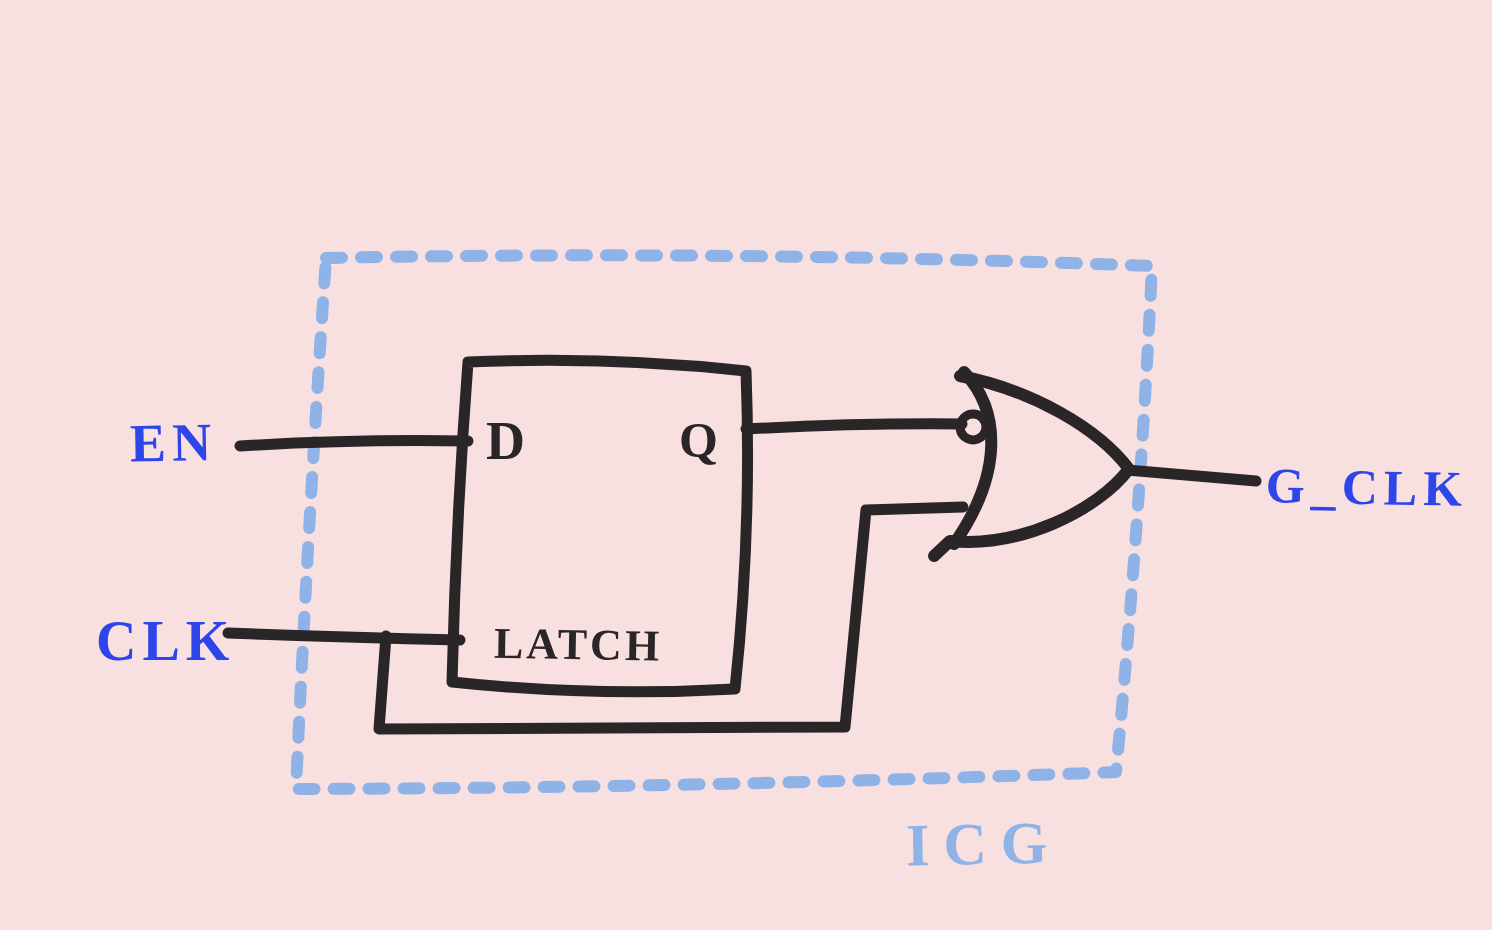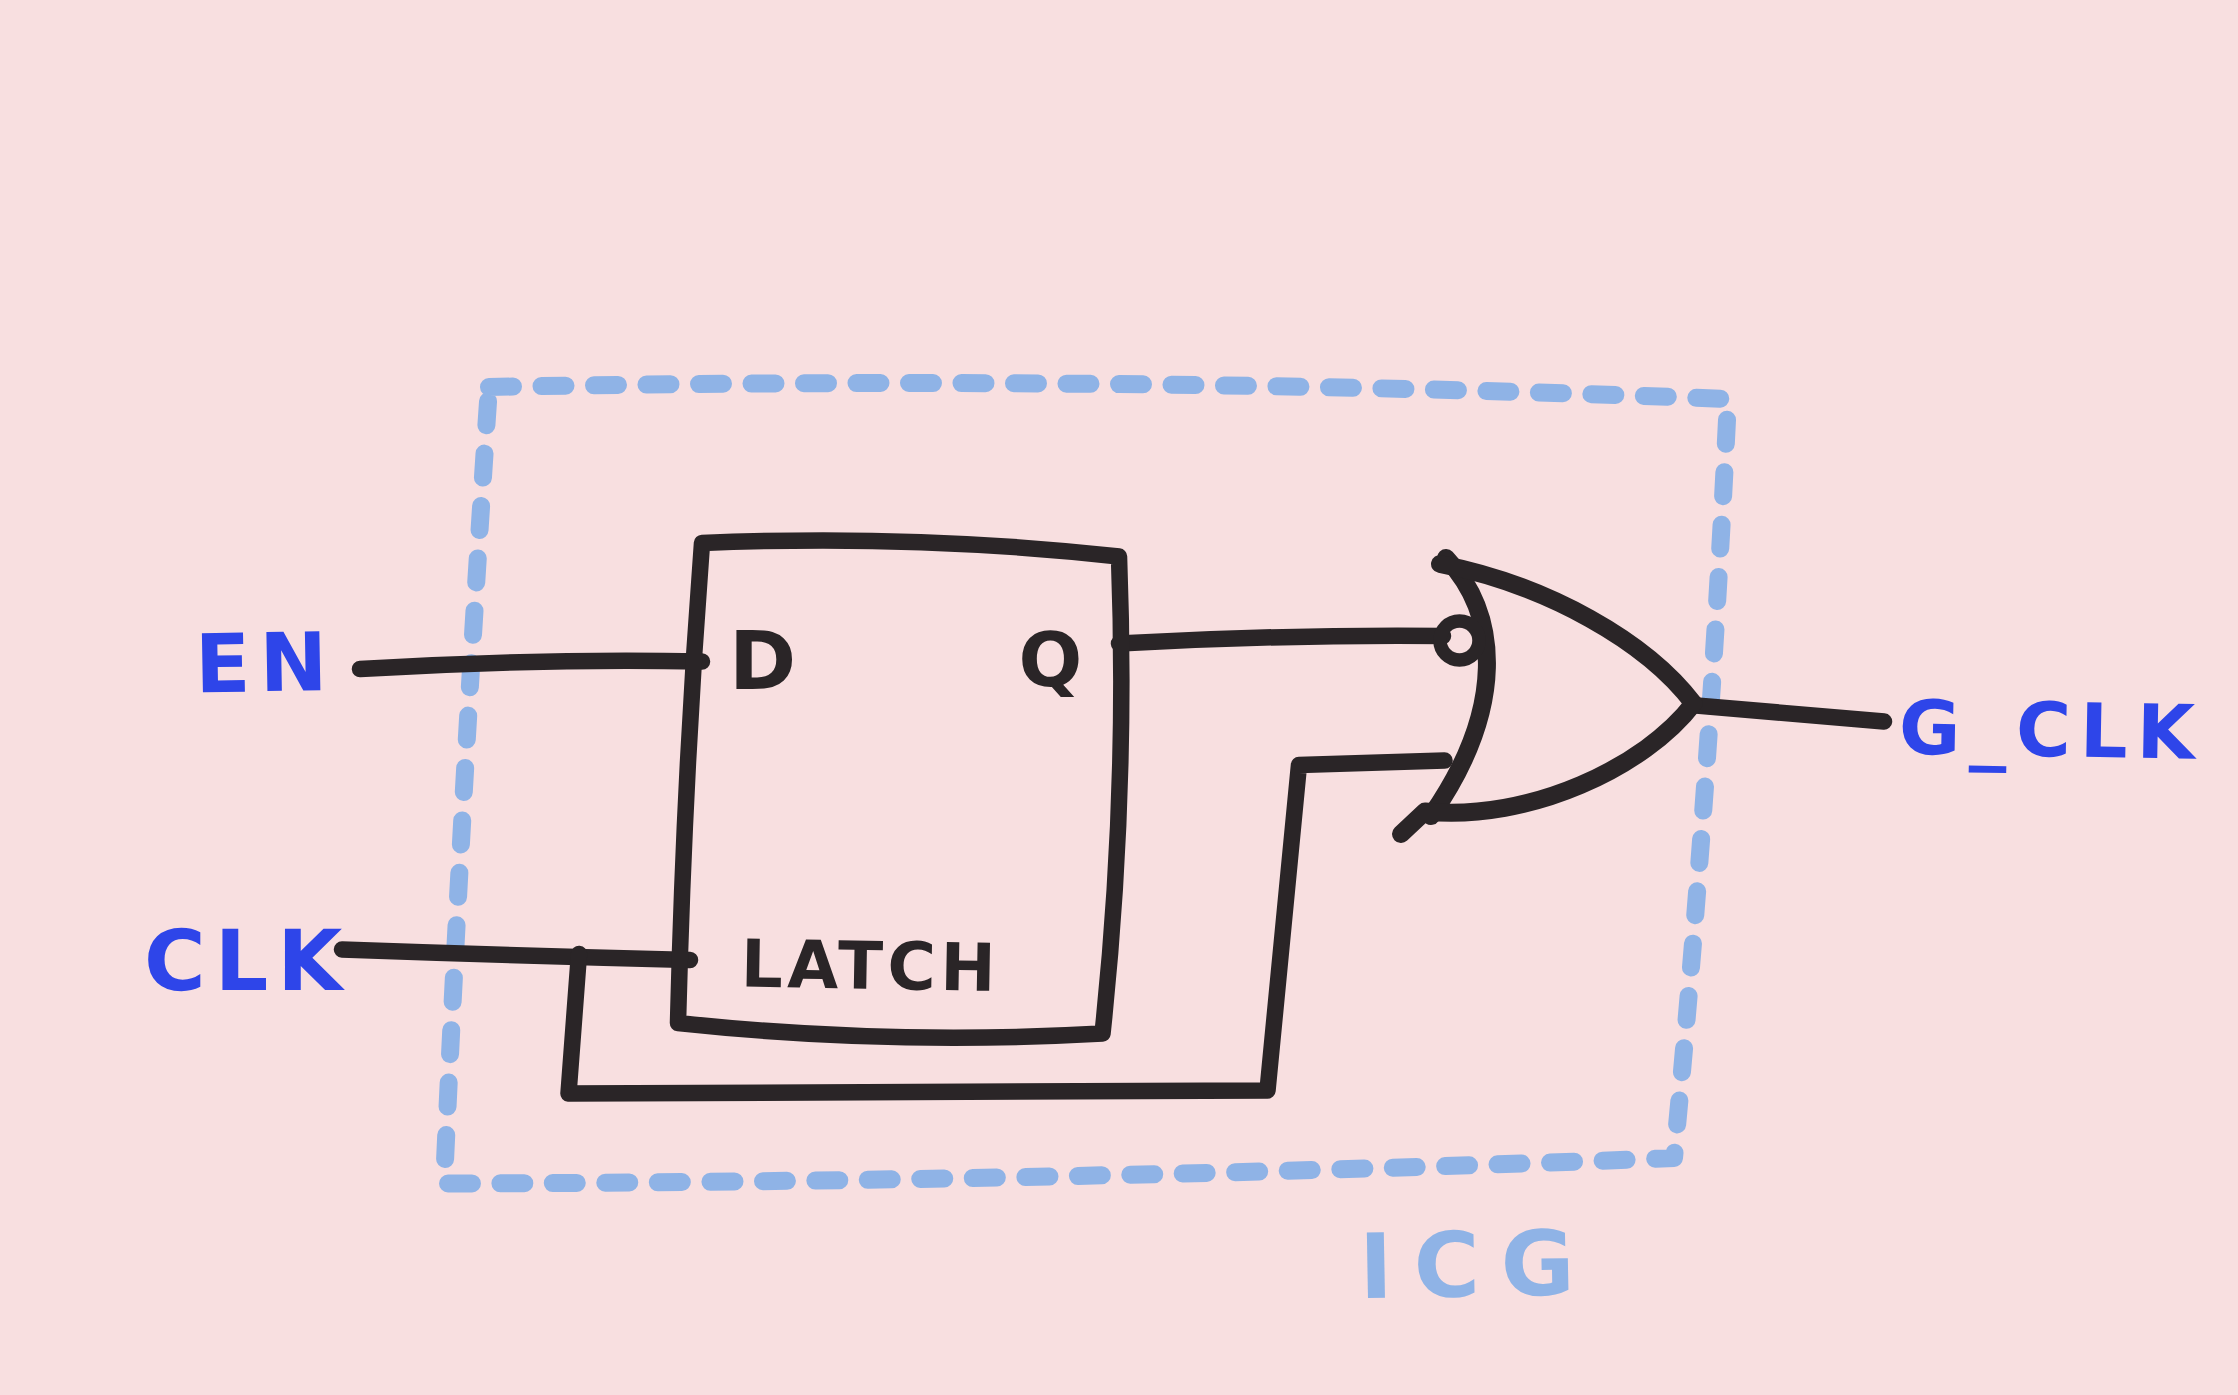--- a/index.html
+++ b/index.html
@@ -1,21 +1,21 @@
 <!DOCTYPE html>
 <html><head>
 <meta charset="utf-8">
 <style>
   html,body{margin:0;padding:0;}
   body{
     width:1492px;height:930px;overflow:hidden;
     background:#f8dfe0;
     font-family:"DejaVu Sans", sans-serif;
   }
-  .canvas{position:relative;width:1492px;height:930px;}
+  .canvas{position:relative;width:1492px;height:930px;font-family:Liberation Serif, serif;}
   svg{display:block;}
   .ink-stroke{fill:none;stroke-linecap:round;stroke-linejoin:round;}
   .signal-label{font-weight:bold;letter-spacing:6px;}
   .port-label{font-weight:bold;}
   .boundary-label{font-weight:bold;letter-spacing:14px;}
 </style>
 </head>
 <body>
 
 <div class="canvas">

